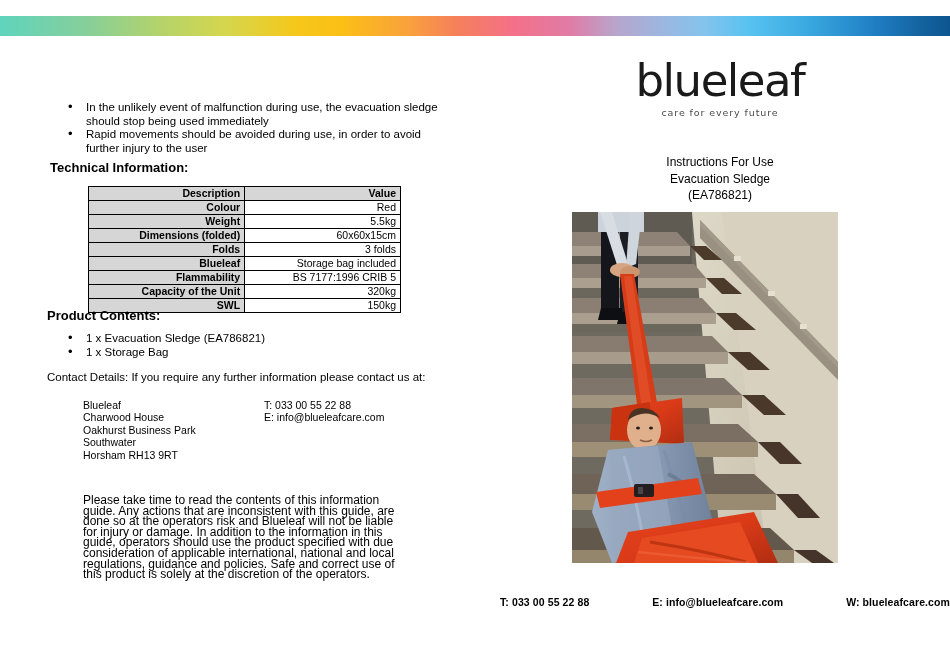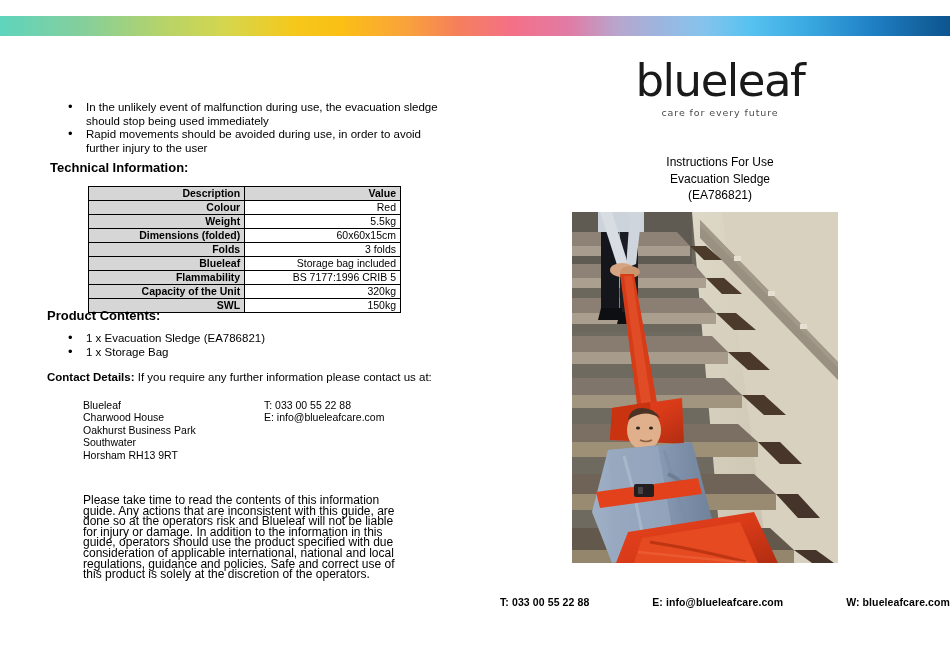--- a/index.html
+++ b/index.html
@@ -141,21 +141,21 @@
   }
 
   .contact-heading-row {
     position: absolute;
     left: 47px;
     top: 370px;
     font-size: 11.5px;
     line-height: 14px;
     width: 420px;
   }
-  .contact-heading-row b { font-weight: bold; text-align: center; }
+  .contact-heading-row b { font-weight: normal; text-align: center; }
 
   .address-block {
     position: absolute;
     left: 83px;
     top: 399px;
     font-size: 10.5px;
     line-height: 12.4px;
   }
   .phone-block {
     position: absolute;

